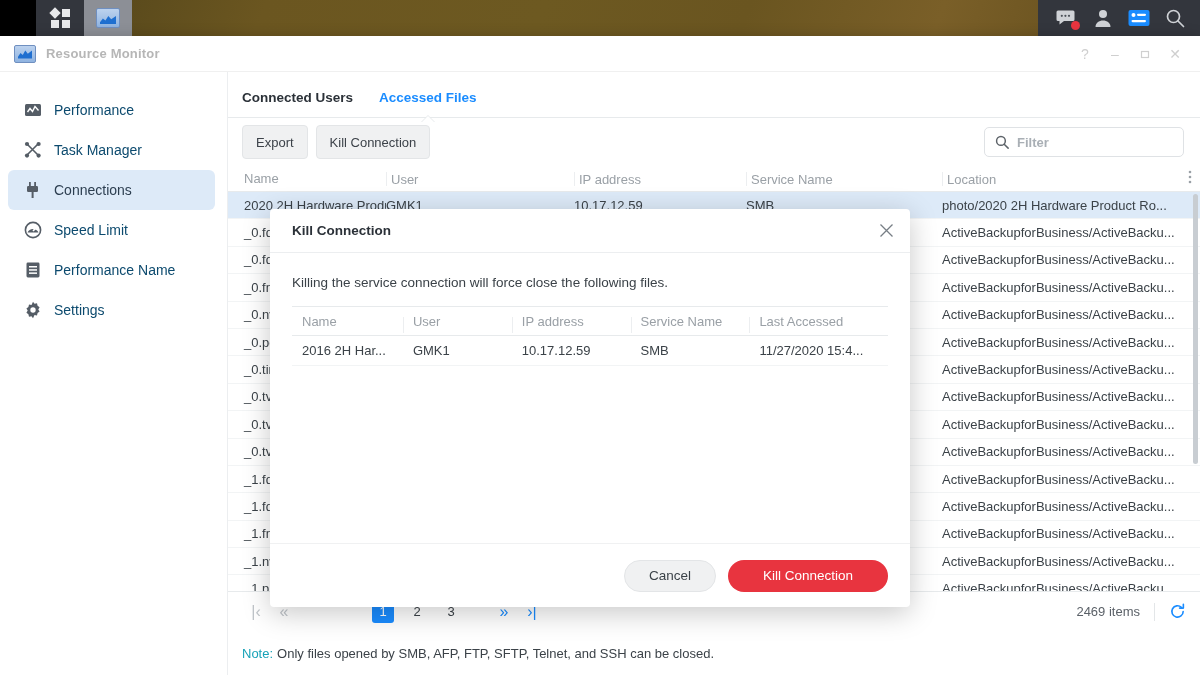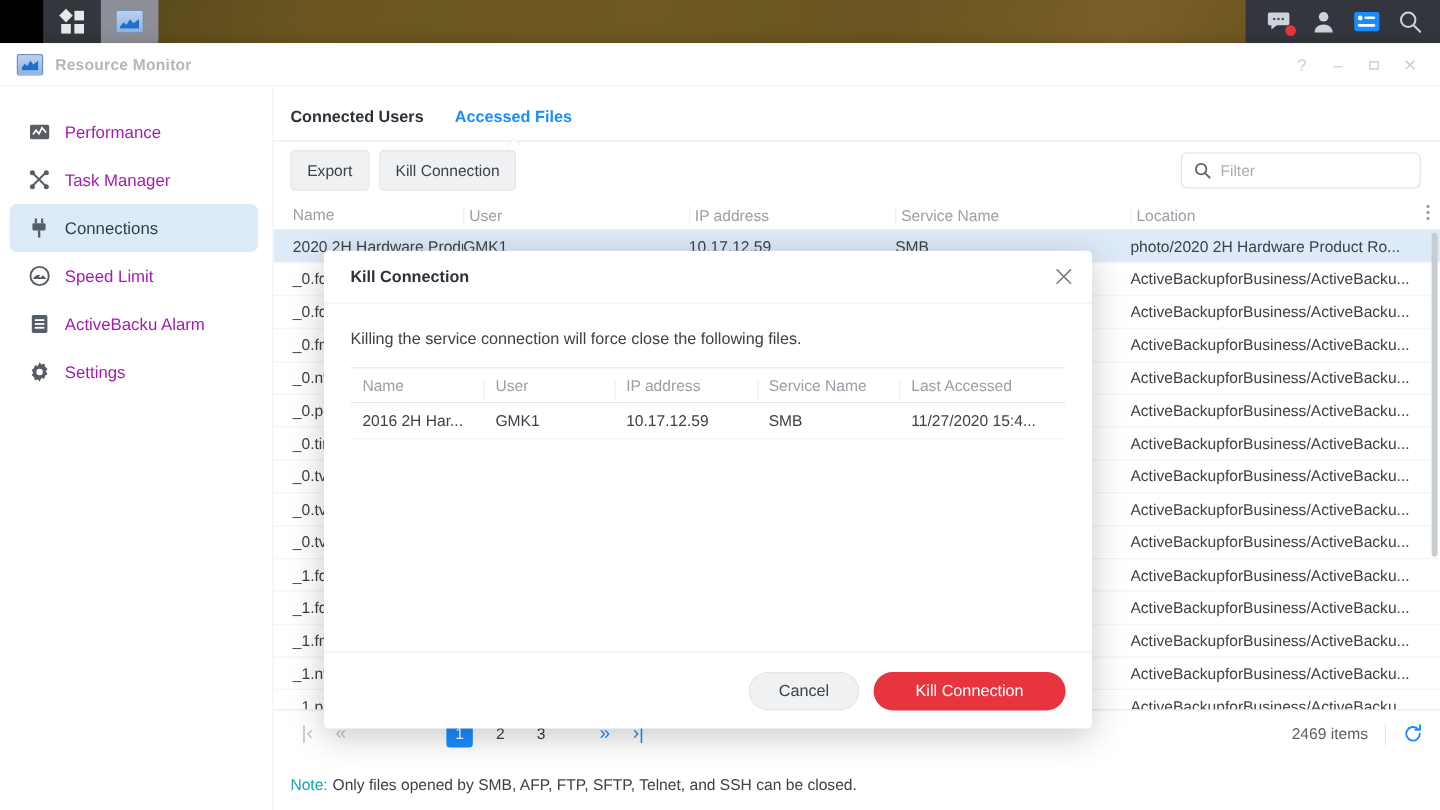--- a/index.html
+++ b/index.html
@@ -90,21 +90,21 @@
   #sidebar {
     width: 228px; min-width: 228px; height: 100%;
     background: #ffffff;
     border-right: 1px solid #eceef0;
     padding-top: 18px;
   }
   .nav-item {
     display: flex; align-items: center; gap: 12px;
     height: 40px; margin: 0 12px 0 8px;
     padding-left: 16px; border-radius: 6px;
-    color: #a21caf; font-size: 14px;
+    color: #0c4a6e; font-size: 14px;
   }
   .nav-item.selected { background: #ddeaf8; color: #2c3e50; }
   .nav-ico { width: 18px; height: 18px; display: flex; align-items: center; justify-content: center; color: #555d66; }
 
   #content {
     flex: 1; height: 100%;
     position: relative; background: #ffffff;
     display: flex; flex-direction: column;
   }
 
@@ -129,21 +129,21 @@
   .toolbar {
     height: 48px; display: flex; align-items: center;
     padding: 0 16px 0 14px; gap: 8px;
   }
   .btn {
     height: 28px; padding: 16px 13px; border-radius: 4px;
     background: #f0f1f2; border: 1px solid #e3e5e7;
     font-size: 13px; color: #3c4249;
     display: flex; align-items: center;
   }
-  .filter-wrap { margin-left: auto; position: relative; }
+  .filter-wrap { margin-left: auto; position: relative; font-weight: bold; }
   .filter-box {
     width: 200px; height: 30px; border: 1px solid #dfe2e5; border-radius: 5px;
     display: flex; align-items: center; gap: 8px; padding: 0 10px;
     background: #fff;
   }
   .filter-box span.ph { font-size: 13px; color: #a9afb5; }
 
   
   .table-wrap { flex: 1; position: relative; overflow: hidden; }
   .thead {
@@ -358,21 +358,21 @@
 
         <div class="nav-item">
           <span class="nav-ico">
             <svg width="18" height="18" viewBox="0 0 18 18">
               <rect x="2.5" y="1.5" width="13" height="15" rx="1.4" fill="#555d66"></rect>
               <rect x="5" y="5" width="8" height="1.5" fill="#fff"></rect>
               <rect x="5" y="8.2" width="8" height="1.5" fill="#fff"></rect>
               <rect x="5" y="11.4" width="8" height="1.5" fill="#fff"></rect>
             </svg>
           </span>
-          <span>ActiveBacku Alarm</span>
+          <span>Performance Name</span>
         </div>
 
         <div class="nav-item">
           <span class="nav-ico">
             <svg width="18" height="18" viewBox="0 0 18 18">
               <path d="M9 0.8l1.5 2 2.5-.6 .6 2.5 2 1.5-1.3 2.2 1.3 2.2-2 1.5-.6 2.5-2.5-.6L9 17.2l-1.5-2-2.5.6-.6-2.5-2-1.5L3.7 9.6 2.4 7.4l2-1.5.6-2.5 2.5.6z" fill="#555d66"></path>
               <circle cx="9" cy="9" r="2.7" fill="#fff"></circle>
             </svg>
           </span>
           <span>Settings</span>

